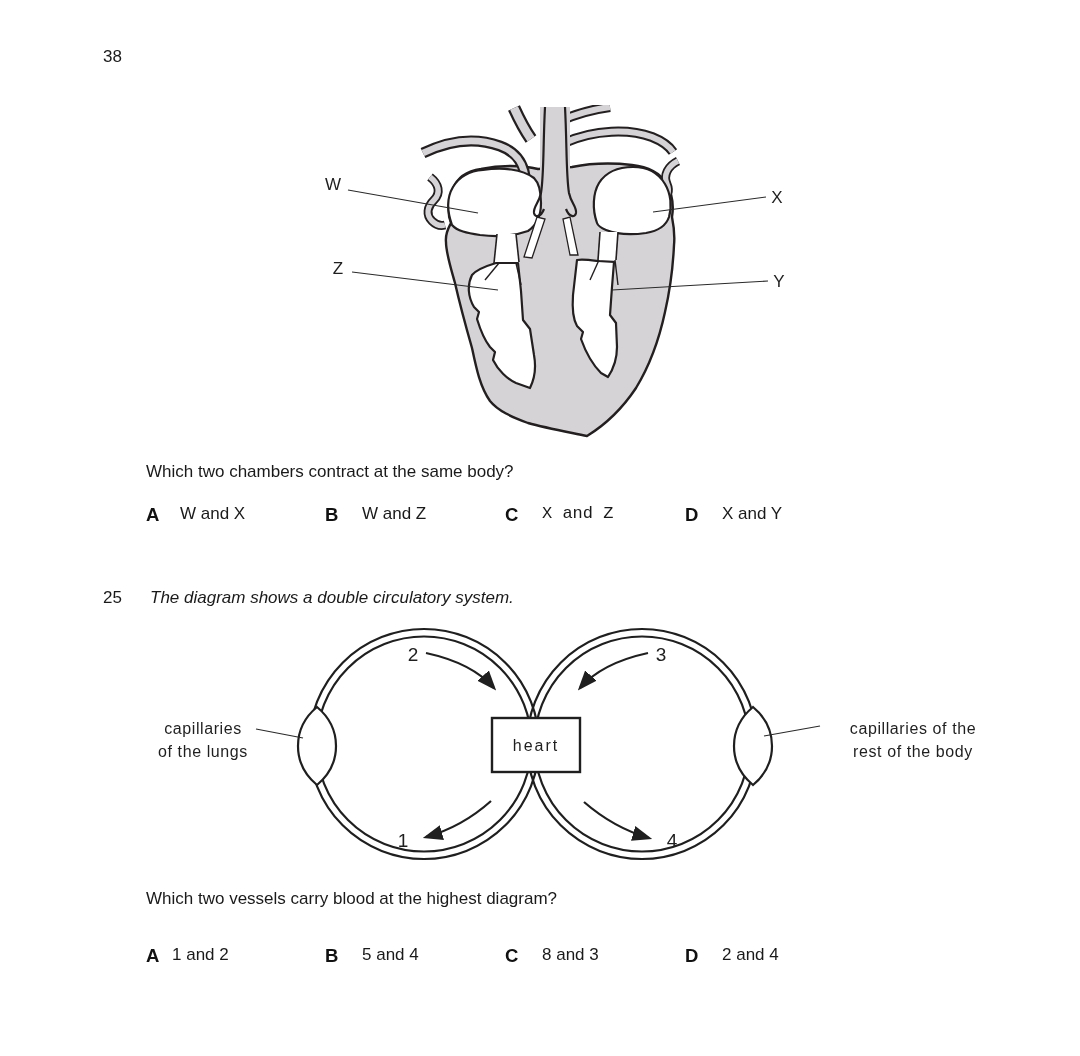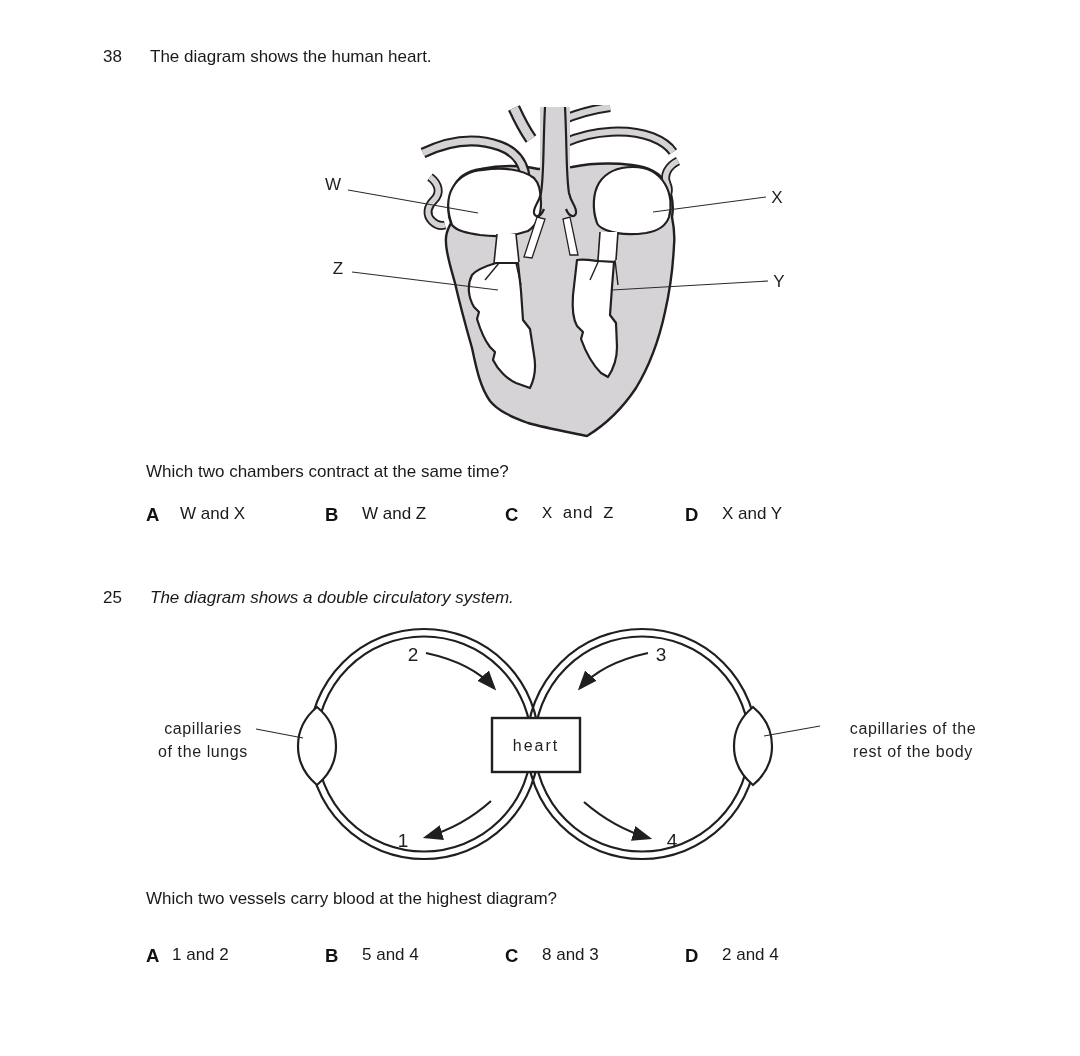--- a/index.html
+++ b/index.html
@@ -16,21 +16,20 @@
   .optletter{font-size:18.5px;font-weight:bold;color:#111;}
   .figsvg{position:absolute;}
   .diag-label{font-family:"Liberation Sans",sans-serif;fill:#1f1f1f;}
 </style>
 </head>
 <body>
 
 <div class="page">
 
   <span class="abs qtext" style="left:103px;top:47px;">38</span>
-  <span class="abs qtext" style="left:150px;top:47px;">The diagram shows the human heart.</span>
 
   <svg class="figsvg" style="left:300px;top:105px;" width="490" height="340" viewBox="0 0 490 340">
 
     <path d="M 153 84
          C 157 73, 167 66, 181 64
          C 200 60, 222 60, 238 64
          L 272 62
          C 292 58, 315 58, 332 60
          C 348 62, 360 68, 366 78
          C 372 88, 374 100, 372 112
@@ -121,21 +120,21 @@
       <line x1="52" y1="167" x2="198" y2="185"></line>
       <line x1="468" y1="176" x2="312" y2="185"></line>
     </g>
 
     <text class="diag-label" x="33" y="85" font-size="17" text-anchor="middle">W</text>
     <text class="diag-label" x="477" y="98" font-size="17" text-anchor="middle">X</text>
     <text class="diag-label" x="38" y="169" font-size="17" text-anchor="middle">Z</text>
     <text class="diag-label" x="479" y="182" font-size="17" text-anchor="middle">Y</text>
   </svg>
 
-  <span class="abs qtext" style="left:146px;top:462px;">Which two chambers contract at the same time?</span>
+  <span class="abs qtext" style="left:146px;top:462px;">Which two chambers contract at the same body?</span>
 
   <span class="abs optletter" style="left:146px;top:504px;">A</span>
   <span class="abs qtext" style="left:180px;top:504px;">W and X</span>
   <span class="abs optletter" style="left:325px;top:504px;">B</span>
   <span class="abs qtext" style="left:362px;top:504px;">W and Z</span>
   <span class="abs optletter" style="left:505px;top:504px;">C</span>
   <span class="abs qtext" style="left:542px;top:504px;font-family:Liberation Mono, monospace;">X and Z</span>
   <span class="abs optletter" style="left:685px;top:504px;">D</span>
   <span class="abs qtext" style="left:722px;top:504px;">X and Y</span>
 

